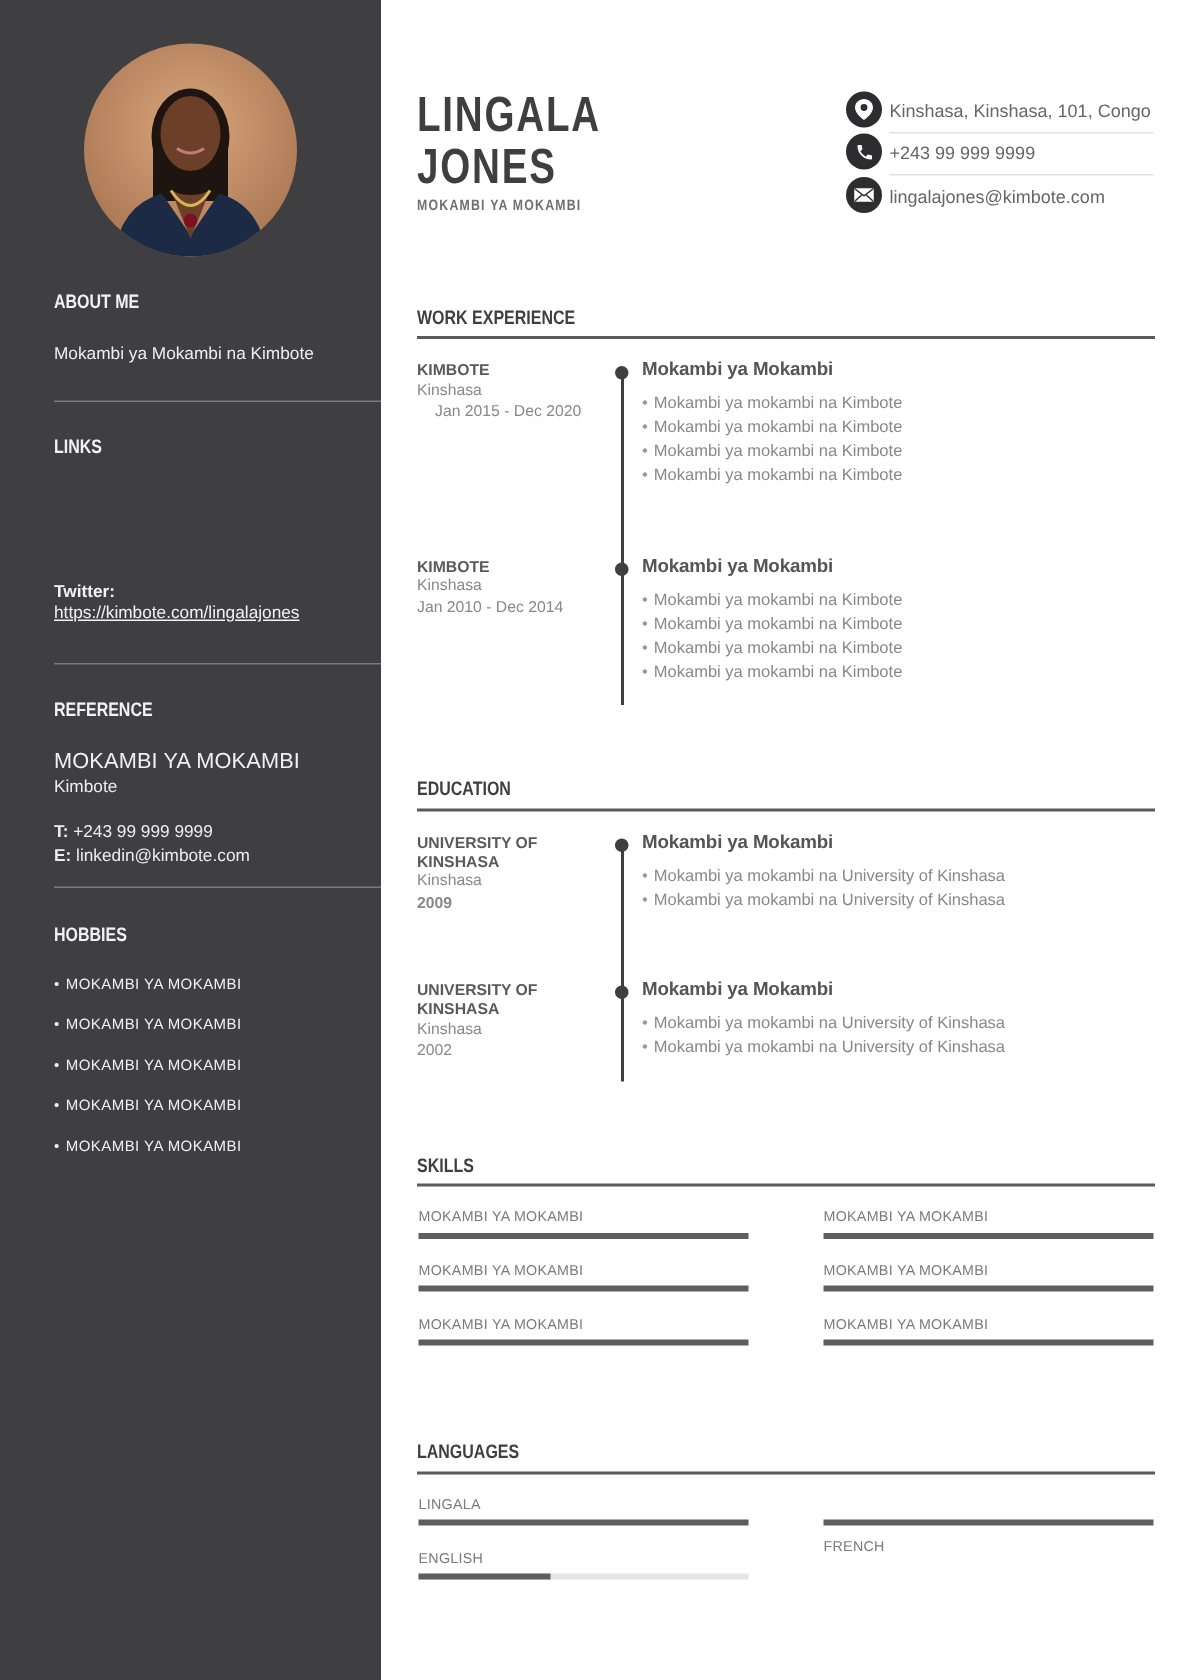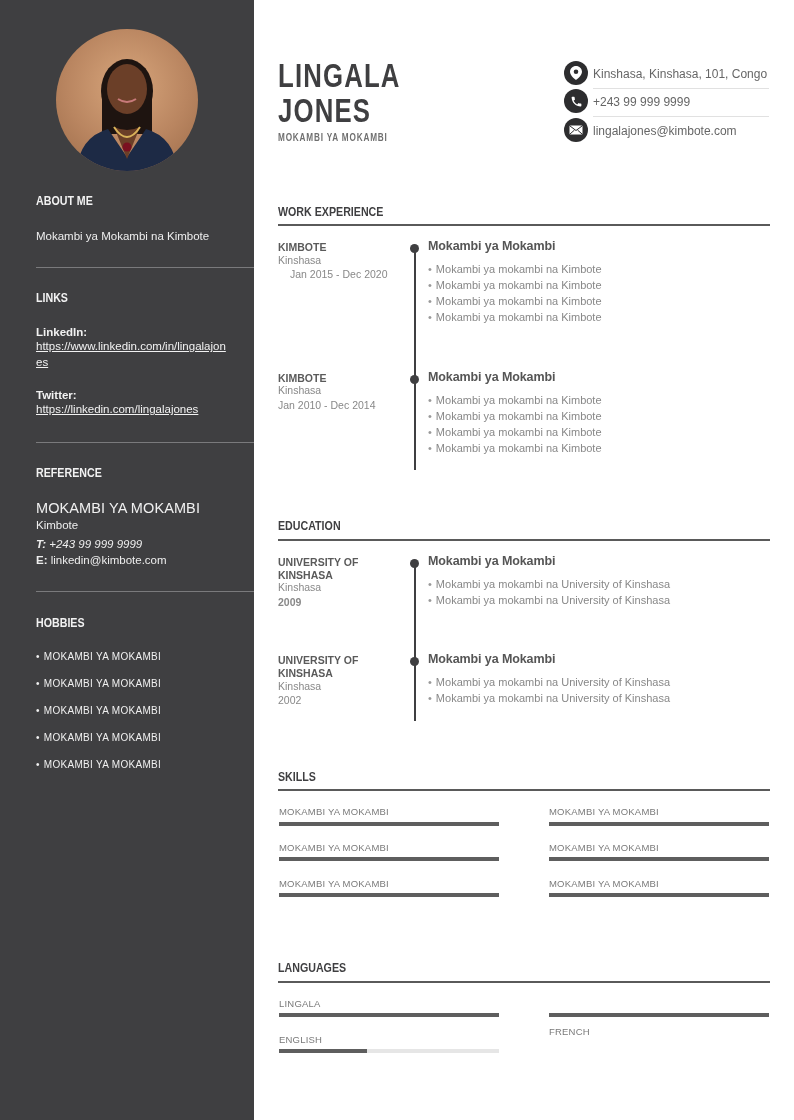--- a/index.html
+++ b/index.html
@@ -95,35 +95,31 @@
       <circle cx="71" cy="118" r="4.5" fill="#7a1020"></circle>
       <path d="M62 70 Q71 76 80 70" stroke="#c87a7a" stroke-width="2" fill="none"></path>
     </svg>
   </div>
 
   <div class="side-title" style="top:193px;">ABOUT ME</div>
   <div class="side-text" style="top:230px;">Mokambi ya Mokambi na Kimbote</div>
   <div class="side-divider" style="top:267px;"></div>
 
   <div class="side-title" style="top:290px;">LINKS</div>
-  <div class="side-text" style="top:326px; width:190px;">
-    <div class="link-label">LinkedIn:</div>
-    <div class="link-url">https://www.linkedin.com/in/lingalajones</div>
-  </div>
   <div class="side-text" style="top:389px; width:200px;">
     <div class="link-label">Twitter:</div>
-    <div class="link-url">https://linkedin.com/lingalajones</div>
+    <div class="link-url">https://kimbote.com/lingalajones</div>
   </div>
   <div class="side-divider" style="top:442px;"></div>
 
   <div class="side-title" style="top:465px;">REFERENCE</div>
   <div class="side-text" style="top:500px;">
     <div class="ref-name">MOKAMBI YA MOKAMBI</div>
     <div class="ref-line" style="margin-top:1px;">Kimbote</div>
-    <div class="ref-line" style="margin-top:3px;font-style:italic;">
+    <div class="ref-line" style="margin-top:14px;">
       <b>T:</b>
       <span>+243 99 999 9999</span>
     </div>
     <div class="ref-line">
       <b>E:</b>
       <span>linkedin@kimbote.com</span>
     </div>
   </div>
   <div class="side-divider" style="top:591px;"></div>
 

